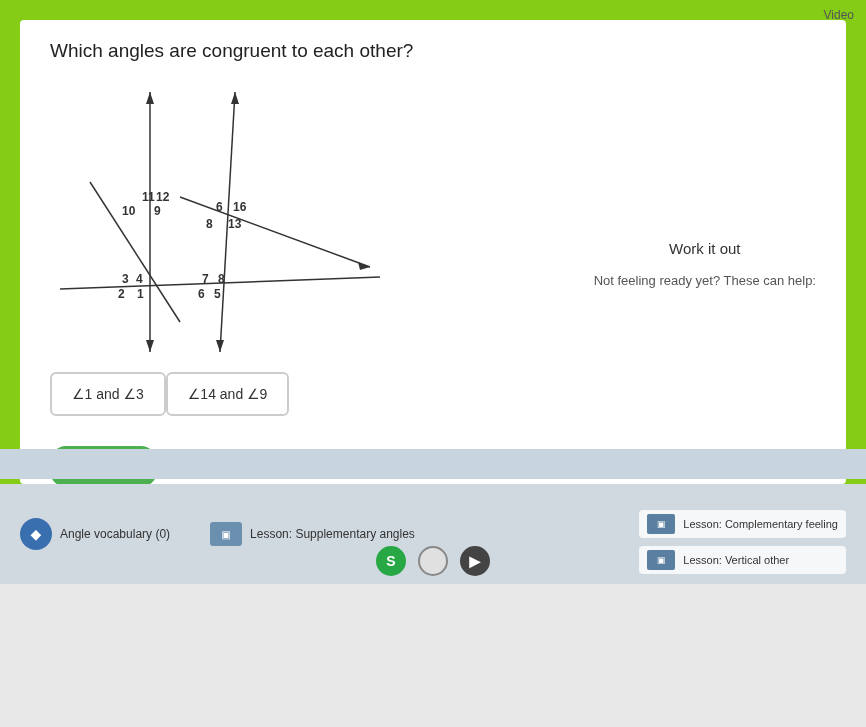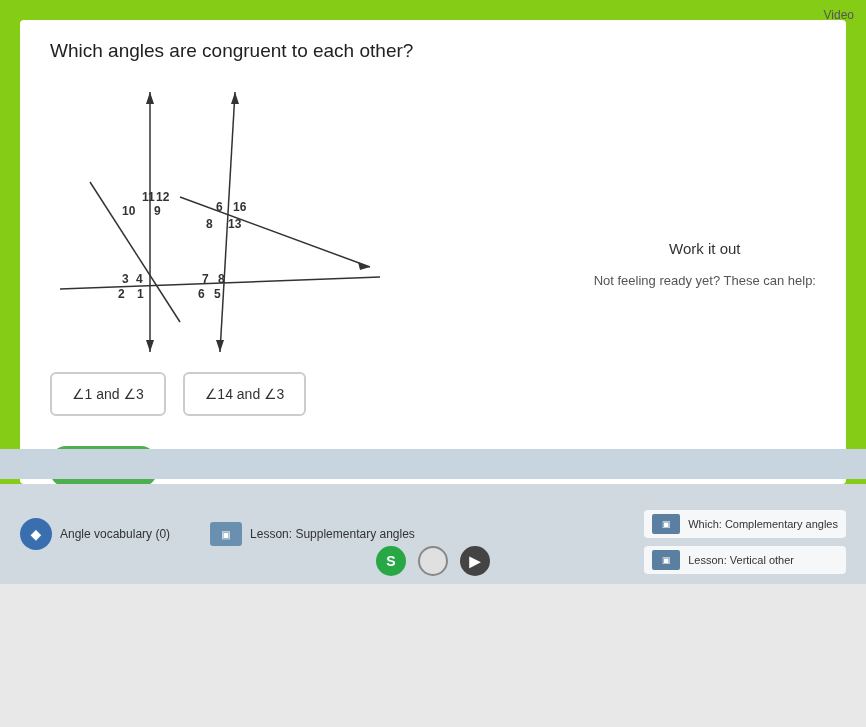--- a/index.html
+++ b/index.html
@@ -58,21 +58,21 @@
 
     .diagram-svg {
       position: absolute;
       top: 0;
       left: 0;
     }
 
     
     .answer-choices {
       display: flex;
-      gap: 17px;
+      gap: 0;
       flex-wrap: wrap;
       margin-top: 10px;
       margin-bottom: 30px;
     }
 
     .choice-btn {
       border: 2px solid #ccc;
       background: #fff;
       border-radius: 6px;
       padding: 12px 20px;
@@ -293,21 +293,21 @@
 
       <div class="num-label" style="left:152px;top:190px">7</div>
       <div class="num-label" style="left:168px;top:190px">8</div>
       <div class="num-label" style="left:148px;top:205px">6</div>
       <div class="num-label" style="left:164px;top:205px">5</div>
     </div>
 
     
     <div class="answer-choices">
       <button class="choice-btn">∠1 and ∠3</button>
-      <button class="choice-btn">∠14 and ∠3</button>
+      <button class="choice-btn">∠14 and ∠9</button>
     </div>
 
     
     <button class="submit-btn">Submit</button>
 
     
     <div class="work-it-out">
       <div class="work-it-out-title">Work it out</div>
       <div class="work-it-out-subtitle">Not feeling ready yet? These can help:</div>
     </div>
@@ -323,21 +323,21 @@
     </div>
 
     <div class="bottom-resource" style="margin-left:20px;">
       <div class="resource-icon">▣</div>
       <span>Lesson: Supplementary angles</span>
     </div>
 
     <div class="right-resources">
       <div class="right-resource-item">
         <div class="right-resource-icon">▣</div>
-        <span>Which: Complementary angles</span>
+        <span>Lesson: Complementary feeling</span>
       </div>
       <div class="right-resource-item">
         <div class="right-resource-icon">▣</div>
         <span>Lesson: Vertical other</span>
       </div>
     </div>
 
     <div class="system-tray">
       <div class="tray-icon tray-s">S</div>
       <div class="tray-icon tray-circle" style="background:#e0e0e0;border:2px solid #888;"></div>

